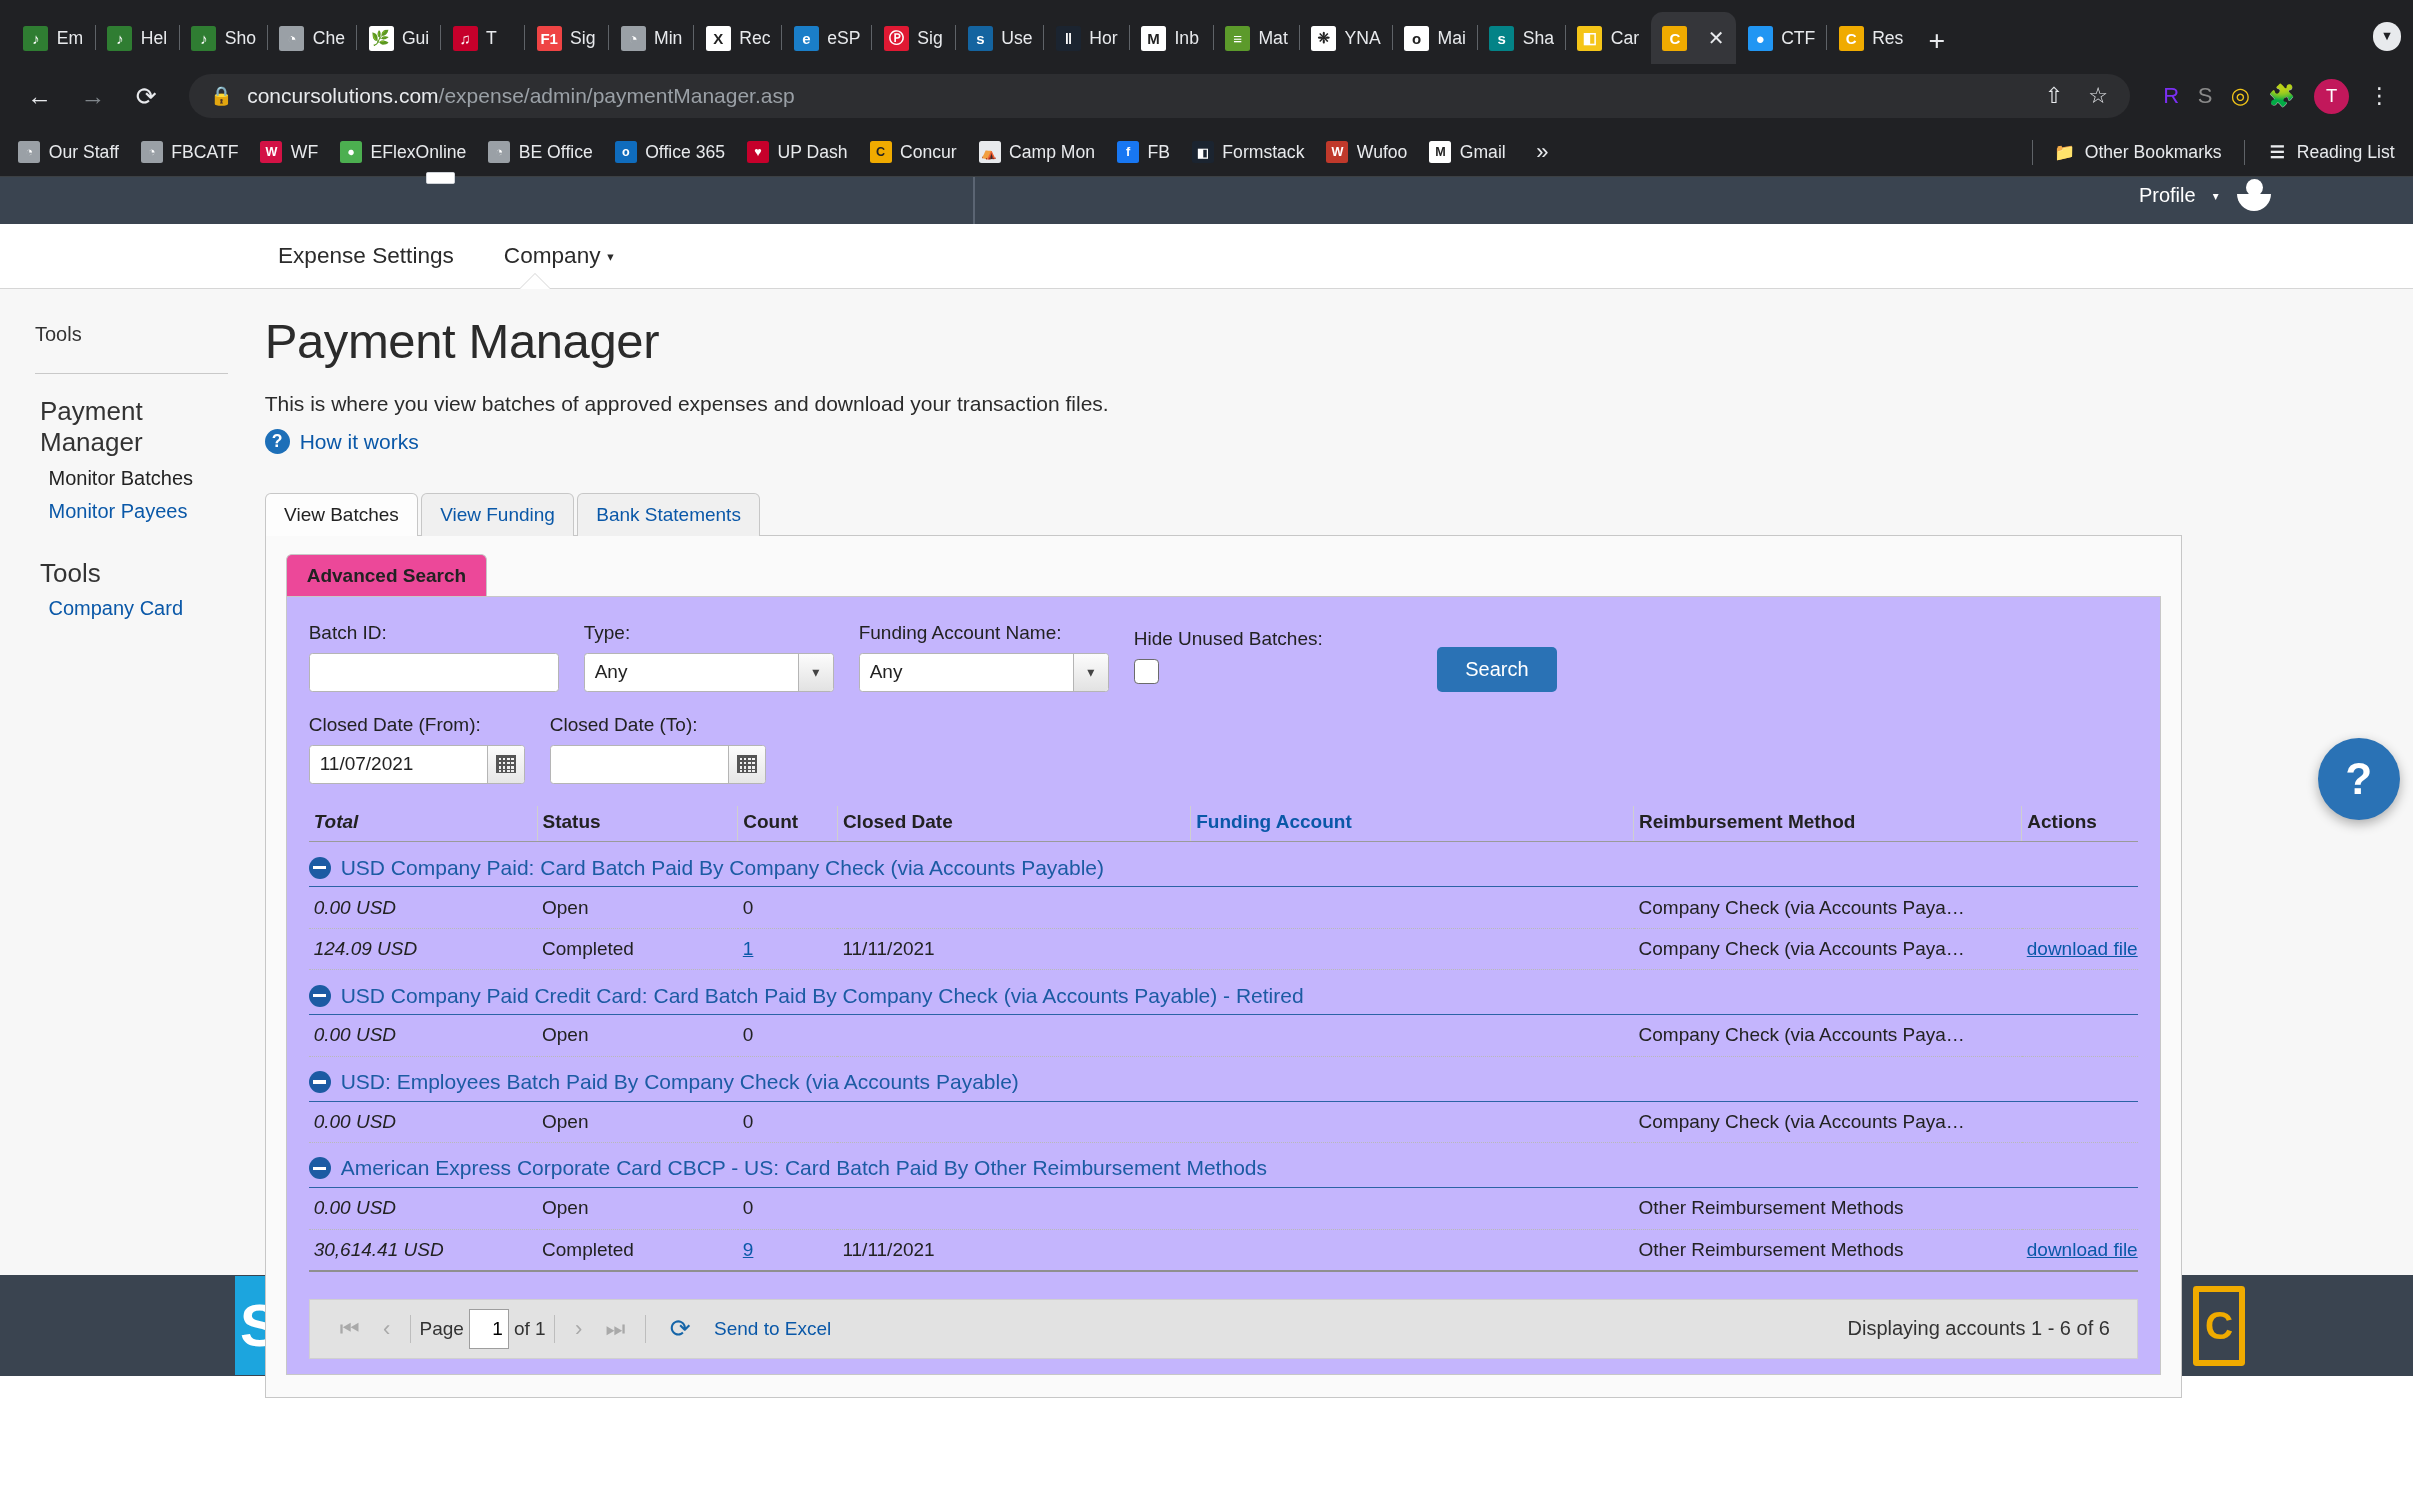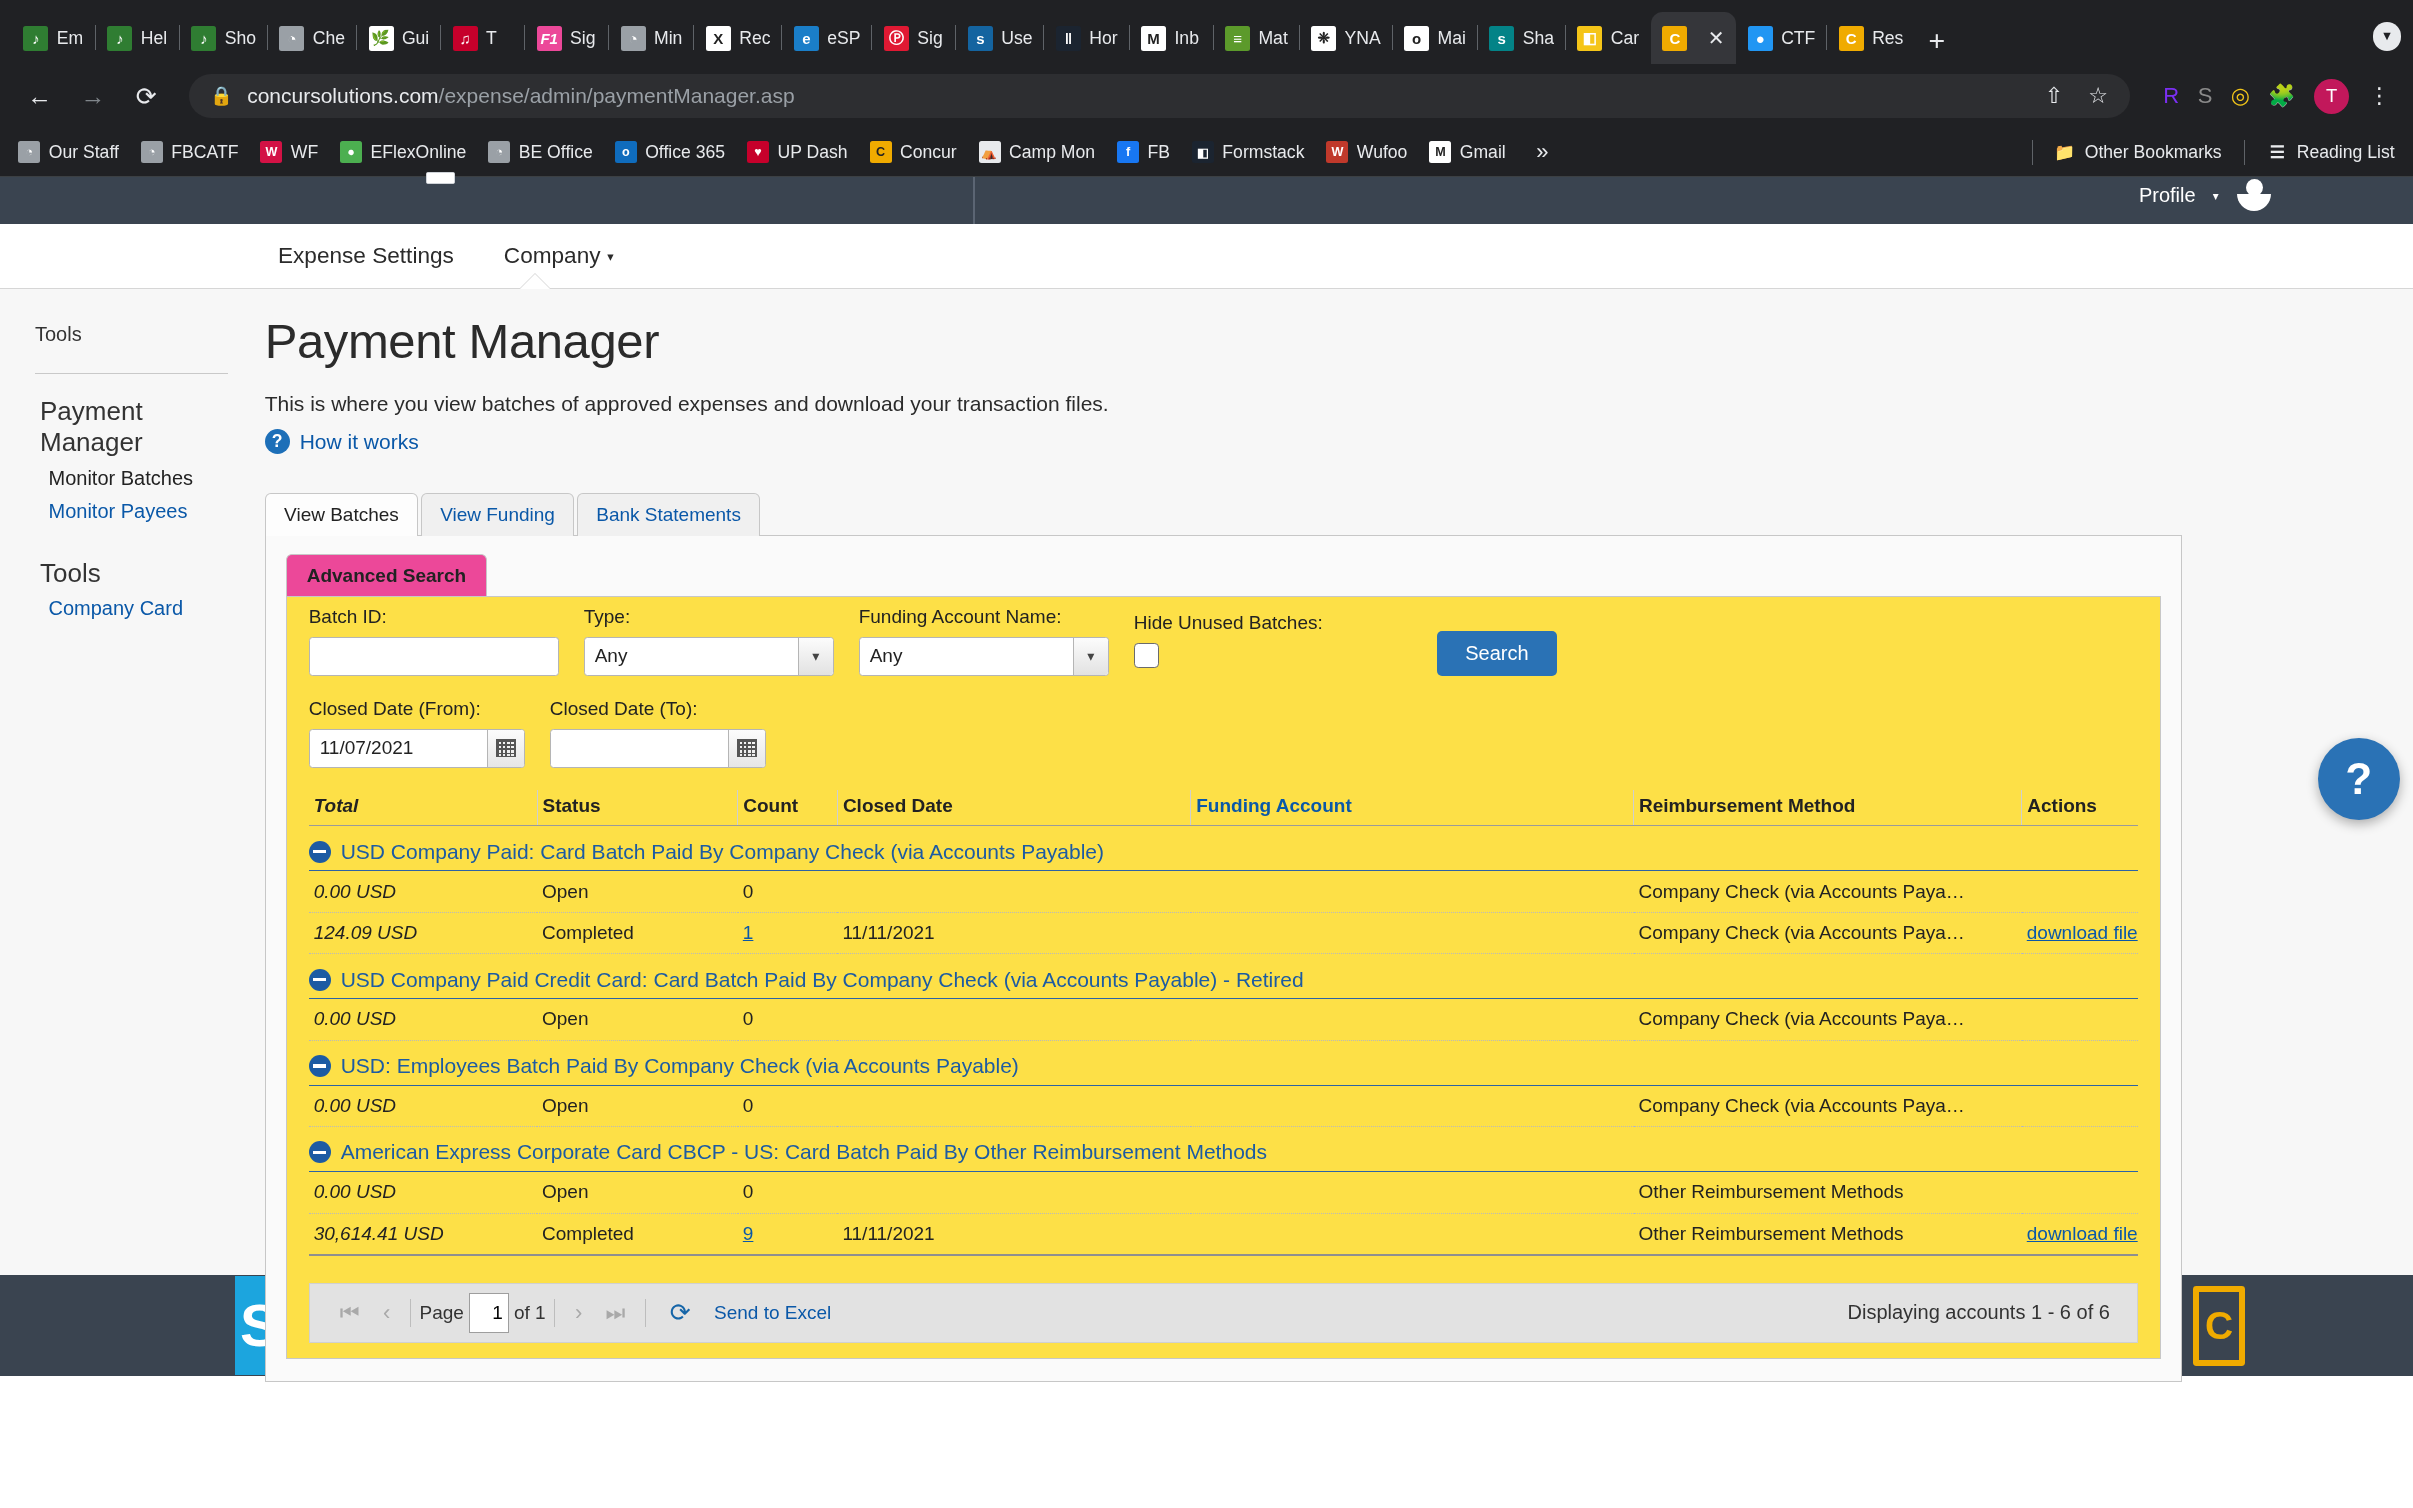--- a/index.html
+++ b/index.html
@@ -283,23 +283,23 @@
     border: 0.8px solid #c7c7c7;
     border-bottom: none;
     border-radius: 5.9px 5.9px 0 0;
     background: #f3f3f3;
     color: #222;
   }
   .stab.active { background: #ec4899; font-weight: bold; }
   .subpanel {
     border: 0.8px solid #c7c7c7;
     border-top: 0.8px solid #c7c7c7;
-    background: #fde047;
+    background: #c4b5fd;
     margin-top: -0.8px;
-    padding: 9px 22px 15px 22px;
+    padding: 25px 22px 15px 22px;
   }
 
   
   .formrow { display: flex; align-items: flex-end; gap: 0; margin-bottom: 22px; }
   .field { display: flex; flex-direction: column; }
   .flabel { font-size: 19px; color: #222; margin-bottom: 9.2px; }
   .ftext {
     width: 250px; height: 39px;
     border: 0.8px solid #b5b5b5;
     border-radius: 3.4px;
@@ -509,21 +509,21 @@
         </div>
         <div class="tab">
           <span class="tab-favicon" style="background: rgb(255, 255, 255); color: rgb(34, 34, 34);">🌿</span>
           <span class="tab-title">Gui</span>
         </div>
         <div class="tab">
           <span class="tab-favicon" style="background: rgb(198, 0, 43); color: rgb(255, 255, 255);">♫</span>
           <span class="tab-title">T</span>
         </div>
         <div class="tab">
-          <span class="tab-favicon" style="background: #ec4899; color: rgb(255, 255, 255); font-style: italic;">F1</span>
+          <span class="tab-favicon" style="background: #ef4444; color: rgb(255, 255, 255);">F1</span>
           <span class="tab-title">Sig</span>
         </div>
         <div class="tab">
           <span class="tab-favicon" style="background: rgb(154, 160, 166); color: rgb(255, 255, 255);">◔</span>
           <span class="tab-title">Min</span>
         </div>
         <div class="tab">
           <span class="tab-favicon" style="background: rgb(255, 255, 255); color: rgb(34, 34, 34);">X</span>
           <span class="tab-title">Rec</span>
         </div>

